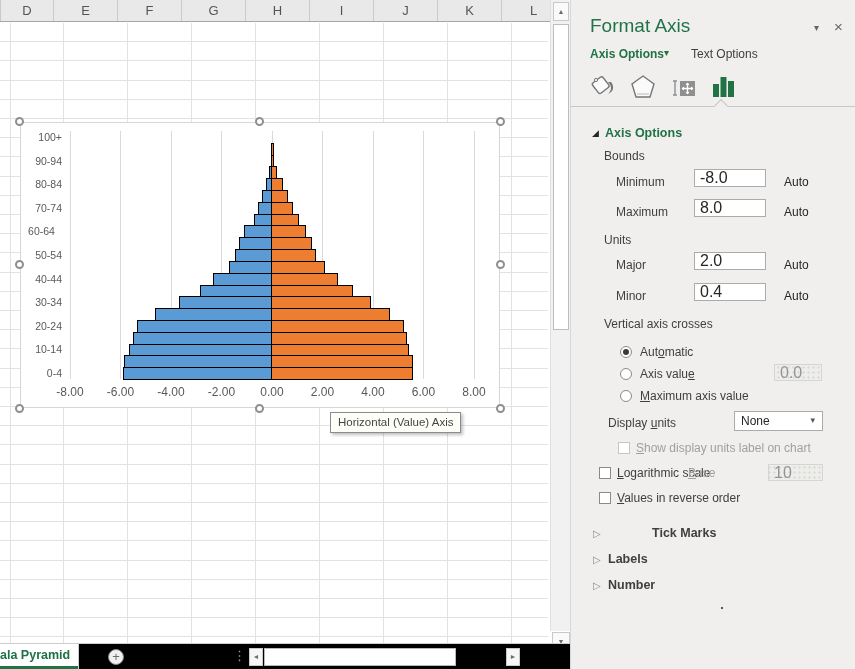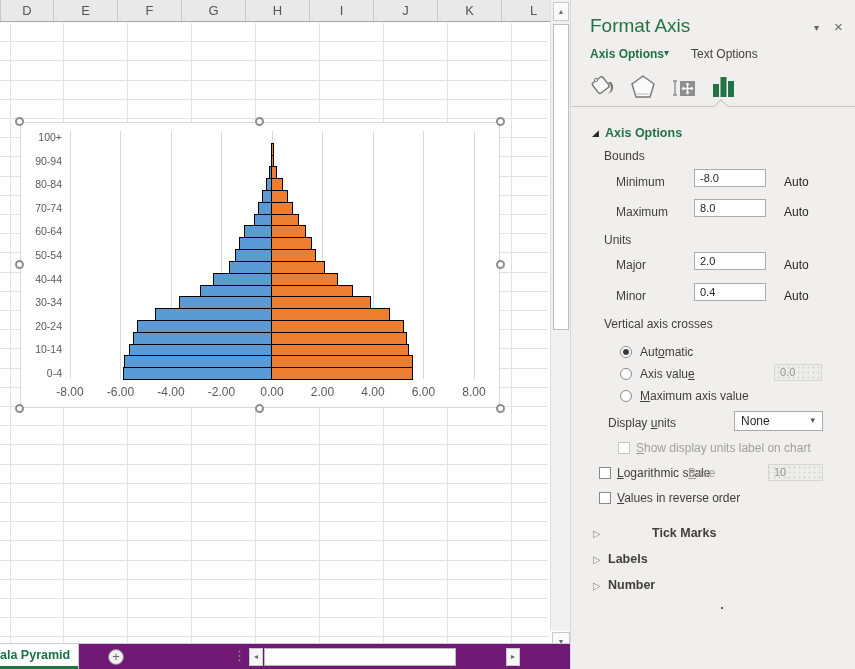--- a/index.html
+++ b/index.html
@@ -30,21 +30,21 @@
   
   .tooltip { position:absolute; left:330px; top:412px; background:#FEFEF9; border:1px solid #8C8C8C; box-shadow:2px 2px 3px rgba(0,0,0,0.25); font-size:11.5px; color:#444; padding:3px 7px 4px 7px; white-space:nowrap; z-index:20; }
 
   
   .vscroll { position:absolute; left:550px; top:0; width:20px; height:631px; background:#F1F1F1; border-left:1px solid #E0E0E0; }
   .vs-btn { position:absolute; left:2px; width:16px; height:19px; background:#FAFAFA; border:1px solid #C9C9C9; color:#6D6D6D; font-size:7px; text-align:center; line-height:17px; }
   .vs-thumb { position:absolute; left:2px; top:24px; width:16px; height:306px; background:#FFF; border:1px solid #BDBDBD; }
   .vs-down { position:absolute; left:552px; top:632px; width:18px; height:19px; background:#FAFAFA; border:1px solid #C9C9C9; color:#6D6D6D; font-size:7px; text-align:center; line-height:17px; }
 
   
-  .tabbar { position:absolute; left:0; top:643px; width:570px; height:26px; background:#701a75; border-top:1px solid #CDCDCD; }
+  .tabbar { position:absolute; left:0; top:643px; width:570px; height:26px; background:#000000; border-top:1px solid #CDCDCD; }
   .sheet-tab { position:absolute; left:0; top:0; width:79px; height:25px; background:#FFF; border-right:1px solid #CDCDCD; overflow:hidden; }
   .sheet-tab .txt { font-size:12.5px; font-weight:bold; color:#1E7145; line-height:22px; white-space:nowrap; }
   .sheet-tab .uline { position:absolute; left:0; bottom:0; width:100%; height:3px; background:#217346; }
   .add-btn { position:absolute; left:108px; top:5px; width:16px; height:16px; border:1px solid #868686; border-radius:50%; color:#6B6B6B; font-size:13px; line-height:14px; text-align:center; background:#F0F0F0; }
   .grip { position:absolute; left:233px; top:4px; color:#9A9A9A; font-size:13px; }
   .hs-btn { position:absolute; top:4px; width:14px; height:18px; background:#F6F6F6; border:1px solid #C9C9C9; color:#6D6D6D; font-size:7px; text-align:center; line-height:16px; }
   .hs-thumb { position:absolute; left:264px; top:4px; width:192px; height:18px; background:#FFF; border:1px solid #B9B9B9; }
 
   
   .panel { position:absolute; left:570px; top:0; width:285px; height:669px; background:#F0EFEE; border-left:1px solid #D8D8D8; font-size:12px; color:#3F3F3F; }
@@ -54,21 +54,21 @@
   .tab-active { left:19px; top:47px; font-weight:bold; color:#217346; }
   .tab-arrow { left:93px; top:47px; color:#217346; font-size:10px; }
   .tab-inactive { left:120px; top:47px; color:#404040; }
   .icon-row { position:absolute; left:0; top:70px; width:285px; height:37px; border-bottom:1px solid #C6C6C6; }
   .icon-slot { position:absolute; top:3px; }
   .notch { position:absolute; left:145px; top:31px; width:10px; height:10px; background:#F0EFEE; border-top:1px solid #C6C6C6; border-left:1px solid #C6C6C6; transform:rotate(45deg); }
   .sec-marker { font-size:9px; color:#262626; }
   .sec-label-green { font-weight:bold; font-size:12.5px; color:#217346; }
   .sec-label-gray { font-weight:bold; font-size:12.5px; color:#3F3F3F; }
   .collapse-marker { font-size:10px; color:#8A8A8A; }
-  .pinput { position:absolute; background:#fff; border:1px solid #ABABAB; font-family:"Liberation Sans",sans-serif; font-size:11px; color:#262626; padding:0 5px; }
+  .pinput { position:absolute; background:#fff; border:1px solid #ABABAB; font-family:"Liberation Sans",sans-serif; font-size:16px; color:#262626; padding:0 5px; }
   .pinput.dis { background:#EDEDEC; border-color:#D5D5D5; color:#949494;
      background-image:radial-gradient(circle, #DDDDD8 1px, transparent 1.2px); background-size:5px 5px; background-position:right; background-repeat:repeat; }
   .auto { color:#262626; }
   .radio { position:absolute; width:12px; height:12px; border:1px solid #8A8A8A; border-radius:50%; background:#fff; }
   .radio.sel::after { content:""; position:absolute; left:2px; top:2px; width:6px; height:6px; border-radius:50%; background:#3B3B3B; }
   .checkbox { position:absolute; width:12px; height:12px; border:1px solid #8A8A8A; background:#fff; }
   .checkbox.dis { border-color:#C6C6C6; }
   .gray { color:#A0A0A0; }
   .dropdown { position:absolute; background:#fff; border:1px solid #ABABAB; font-size:12px; color:#262626; padding:2px 6px; }
   .dropdown .arr { position:absolute; right:7px; top:3px; font-size:9px; color:#555; }
@@ -171,29 +171,30 @@
         <div class="tick-label" style="left: 175.5px;">-2.00</div>
         <div class="tick-label" style="left: 226px;">0.00</div>
         <div class="tick-label" style="left: 276.5px;">2.00</div>
         <div class="tick-label" style="left: 327px;">4.00</div>
         <div class="tick-label" style="left: 377.5px;">6.00</div>
         <div class="tick-label" style="left: 428px;">8.00</div>
         <div class="cat-label" style="top: 7.90476px;">100+</div>
         <div class="cat-label" style="top: 31.5238px;">90-94</div>
         <div class="cat-label" style="top: 55.1429px;">80-84</div>
         <div class="cat-label" style="top: 78.7619px;">70-74</div>
-        <div class="cat-label" style="top: 102.381px;">60-64</div>
+        <div class="cat-label" style="top: 102.381px; text-align: center;">60-64</div>
         <div class="cat-label" style="top: 126px;">50-54</div>
         <div class="cat-label" style="top: 149.619px;">40-44</div>
         <div class="cat-label" style="top: 173.238px;">30-34</div>
         <div class="cat-label" style="top: 196.857px;">20-24</div>
         <div class="cat-label" style="top: 220.476px;">10-14</div>
         <div class="cat-label" style="top: 244.095px;">0-4</div>
       </div>
 
+    <div class="tooltip">Horizontal (Value) Axis</div>
   </div>
 
   <div class="vscroll">
     <div class="vs-btn" style="top:2px;">▲</div>
     <div class="vs-thumb"></div>
   </div>
   <div class="vs-down">▼</div>
 
   <div class="tabbar">
     <div class="sheet-tab">

